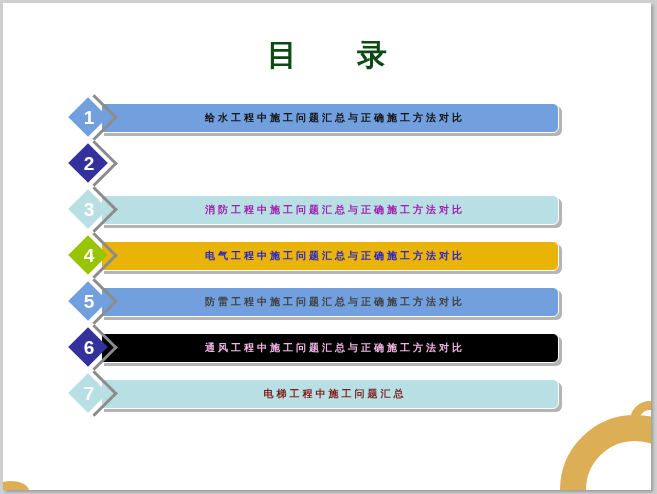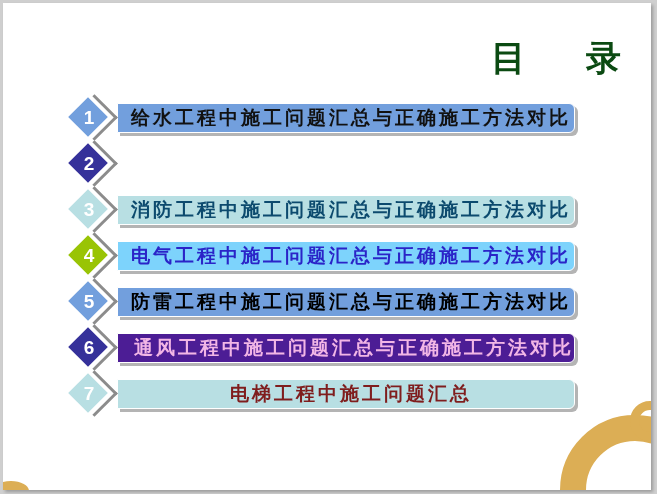--- a/index.html
+++ b/index.html
@@ -11,38 +11,38 @@
     }
     .slide {
       position: absolute; left: 3px; top: 3px;
       width: 648px; height: 487px;
       background: #ffffff;
       overflow: hidden;
       box-shadow: 2px 2px 3px rgba(0,0,0,0.25);
     }
     .title {
       position: absolute; top: 32px; left: 0; width: 100%;
-      text-align: right;
+      text-align: center;
       font-family: "DejaVu Serif", serif;
-      font-size: 35px; font-weight: bold;
+      font-size: 30px; font-weight: bold;
       color: #0b4a12;
       letter-spacing: 0;
     }
     .title span { display: inline-block; margin: 0 30px; }
     .item {
       position: absolute; left: 66px; width: 494px; height: 40px;
     }
     .bar {
-      position: absolute; left: 48px; top: 5px; width: 458px; height: 30px;
+      position: absolute; left: 32px; top: 5px; width: 458px; height: 30px;
       border-radius: 0 6px 6px 0;
       border: 1.5px solid #ffffff;
       box-shadow: 3px 3px 0 #b4b4b4;
       display: flex; align-items: center; justify-content: center;
       font-family: "DejaVu Serif", serif;
-      font-size: 19px; font-weight: bold; letter-spacing: 3px;
+      font-size: 10px; font-weight: bold; letter-spacing: 3px;
       padding-left: 10px; box-sizing: border-box;
     }
     .diamond-wrap {
       position: absolute; left: 0; top: 0; width: 40px; height: 40px;
     }
     .diamond-shadow {
       position: absolute; left: 9px; top: 3px; width: 30px; height: 30px;
       transform: rotate(45deg);
       border-top: 3px solid #8c8c8c; border-right: 3px solid #8c8c8c;
       background: transparent;
@@ -93,51 +93,51 @@
     </div>
       </div>
       <div class="item" style="top: 141px;">
     <div class="diamond-wrap">
       <div class="diamond-shadow"></div>
       <div class="diamond" style="background: rgb(53, 49, 154);"></div>
       <div class="num">2</div>
     </div>
       </div>
       <div class="item" style="top: 187px;">
-    <div class="bar" style="background: rgb(184, 223, 227); color: #0c4a6e;">
+    <div class="bar" style="background: rgb(184, 223, 227); color: #a21caf;">
       <span>消防工程中施工问题汇总与正确施工方法对比</span>
     </div>
     <div class="diamond-wrap">
       <div class="diamond-shadow"></div>
       <div class="diamond" style="background: rgb(184, 223, 227);"></div>
       <div class="num">3</div>
     </div>
       </div>
       <div class="item" style="top: 233px;">
-    <div class="bar" style="background: #7dd3fc; color: rgb(42, 36, 200);">
+    <div class="bar" style="background: #eab308; color: rgb(42, 36, 200);">
       <span>电气工程中施工问题汇总与正确施工方法对比</span>
     </div>
     <div class="diamond-wrap">
       <div class="diamond-shadow"></div>
       <div class="diamond" style="background: rgb(153, 196, 5);"></div>
       <div class="num">4</div>
     </div>
       </div>
       <div class="item" style="top: 279px;">
-    <div class="bar" style="background: rgb(114, 159, 221); color: #000000;">
+    <div class="bar" style="background: rgb(114, 159, 221); color: #404040;">
       <span>防雷工程中施工问题汇总与正确施工方法对比</span>
     </div>
     <div class="diamond-wrap">
       <div class="diamond-shadow"></div>
       <div class="diamond" style="background: rgb(114, 159, 221);"></div>
       <div class="num">5</div>
     </div>
       </div>
       <div class="item" style="top: 325px;">
-    <div class="bar" style="background: #4c1d95; color: rgb(242, 182, 230); justify-content: flex-end;">
+    <div class="bar" style="background: #000000; color: rgb(242, 182, 230);">
       <span>通风工程中施工问题汇总与正确施工方法对比</span>
     </div>
     <div class="diamond-wrap">
       <div class="diamond-shadow"></div>
       <div class="diamond" style="background: rgb(53, 49, 154);"></div>
       <div class="num">6</div>
     </div>
       </div>
       <div class="item" style="top: 371px;">
     <div class="bar" style="background: rgb(184, 223, 227); color: #7f1d1d;">

